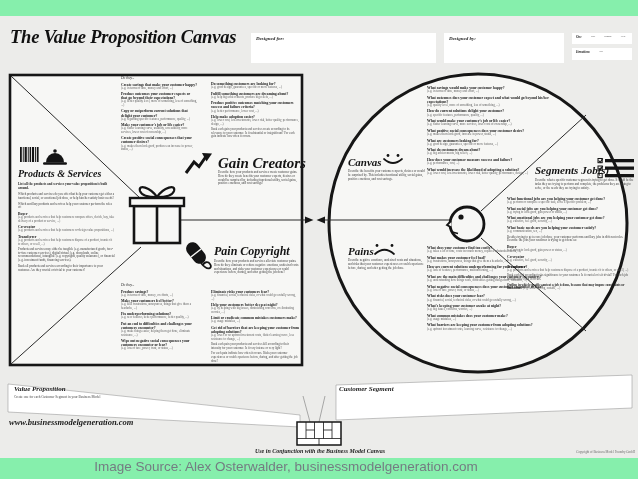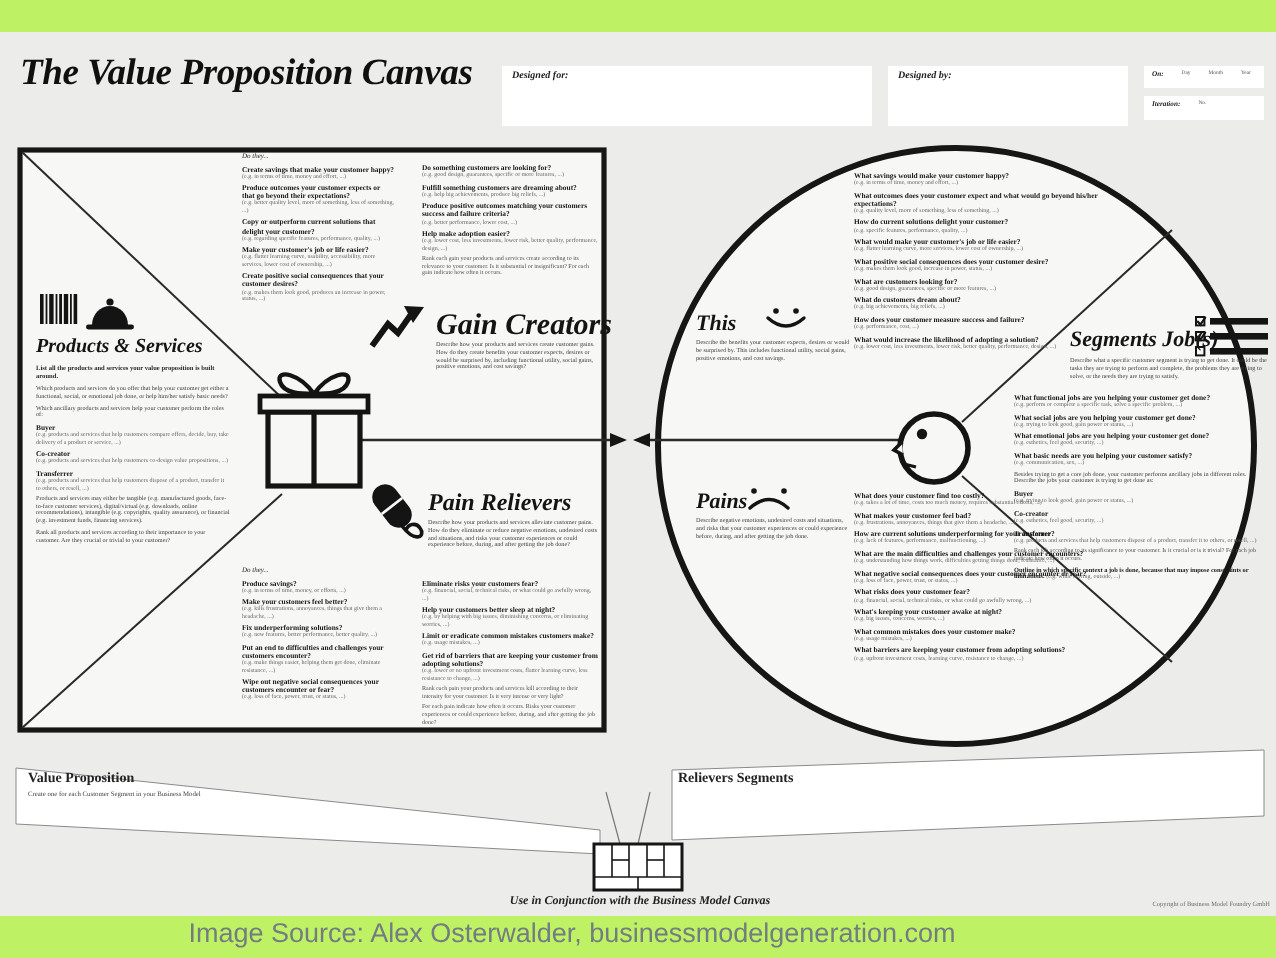--- a/index.html
+++ b/index.html
@@ -1,16 +1,16 @@
 <!DOCTYPE html>
 <html><head>
 <meta charset="utf-8">
 <style>
   html,body{margin:0;padding:0;background:#fff;}
-  .canvas{position:relative;width:638px;height:479px;background:#bef264;overflow:hidden;
+  .canvas{position:relative;width:638px;height:479px;background:#86efac;overflow:hidden;
           font-family:"Liberation Serif",serif;}
   .bg{position:absolute;left:0;top:16px;width:638px;height:442px;background:#ececea;}
   svg.art{position:absolute;left:0;top:0;z-index:1;}
   h1.title{position:absolute;z-index:2;left:10px;top:27px;margin:0;font-size:18.5px;
            font-style:italic;font-weight:700;letter-spacing:-0.2px;color:#101010;}
   .whitebox{position:absolute;z-index:2;background:#fff;}
   .box-label{display:block;font-size:5px;font-style:italic;font-weight:700;color:#222;
              padding:3px 0 0 5px;}
   .mini-label{font-size:3.6px;font-style:italic;font-weight:700;color:#222;}
   .tiny{font-size:2.7px;color:#555;}
@@ -19,21 +19,21 @@
              color:#141414;line-height:1;white-space:nowrap;}
   .desc{position:absolute;z-index:2;font-size:3.1px;line-height:1.22;color:#3d3d3d;}
   .col{position:absolute;z-index:2;}
   .dothey{font-size:3.5px;font-style:italic;color:#222;margin-bottom:2.5px;}
   .qi{margin-bottom:2.1px;}
   .q{font-size:3.7px;font-weight:700;line-height:1.12;color:#191919;}
   .e{font-size:3px;line-height:1.15;color:#5f5f5f;}
   .note{font-size:3px;line-height:1.18;color:#4a4a4a;margin-top:2.2px;}
   .para{font-size:3.1px;line-height:1.2;color:#3d3d3d;margin-bottom:2.2px;}
   .ps-intro{font-size:3.3px;font-weight:700;color:#2a2a2a;margin-bottom:2.4px;line-height:1.15;}
-  .f-label{position:absolute;z-index:3;font-size:7px;font-weight:700;color:#222;}
+  .f-label{position:absolute;z-index:3;font-size:7px;font-style:italic;font-weight:700;color:#222;}
   .f-sub{position:absolute;z-index:3;font-size:3.4px;color:#444;}
   .website{position:absolute;z-index:3;font-size:8.5px;font-style:italic;font-weight:700;color:#1c1c1c;}
   .usewith{position:absolute;z-index:3;font-size:6px;font-style:italic;font-weight:700;color:#222;
            width:160px;text-align:center;}
   .copyright{position:absolute;z-index:3;font-size:3.2px;color:#6b6b6b;width:90px;text-align:right;}
   .caption{position:absolute;z-index:3;left:0;top:459px;width:572px;text-align:center;
            font-family:"Liberation Sans",sans-serif;font-size:13.5px;color:#747c82;}
 </style>
 </head>
 <body>
@@ -250,21 +250,21 @@
         <div class="qi">
           <div class="q">Help make adoption easier?</div>
           <div class="e">(e.g. lower cost, less investments, lower risk, better quality, performance, design, ...)</div>
         </div>
       </div>
     <div class="note">Rank each gain your products and services create according to its relevance to your customer. Is it substantial or insignificant? For each gain indicate how often it occurs.</div>
   </div>
   <h2 class="sec-title" style="left:218px;top:156px;font-size:15px;">Gain Creators</h2>
   <div class="desc" style="left:218px;top:171px;width:84px;">Describe how your products and services create customer gains. How do they create benefits your customer expects, desires or would be surprised by, including functional utility, social gains, positive emotions, and cost savings?</div>
 
-  <h2 class="sec-title" style="left:214px;top:245px;font-size:12px;">Pain Relievers</h2>
+  <h2 class="sec-title" style="left:214px;top:245px;font-size:12px;">Pain Copyright</h2>
   <div class="desc" style="left:214px;top:260px;width:86px;">Describe how your products and services alleviate customer pains. How do they eliminate or reduce negative emotions, undesired costs and situations, and risks your customer experiences or could experience before, during, and after getting the job done?</div>
   <div class="col" style="left:121px;top:283px;width:76px;">
     <div class="dothey">Do they...</div>
     <div>
 
         <div class="qi">
           <div class="q">Produce savings?</div>
           <div class="e">(e.g. in terms of time, money, or efforts, ...)</div>
         </div>
 
@@ -309,21 +309,21 @@
 
         <div class="qi">
           <div class="q">Get rid of barriers that are keeping your customer from adopting solutions?</div>
           <div class="e">(e.g. lower or no upfront investment costs, flatter learning curve, less resistance to change, ...)</div>
         </div>
       </div>
     <div class="note">Rank each pain your products and services kill according to their intensity for your customer. Is it very intense or very light?</div>
     <div class="note">For each pain indicate how often it occurs. Risks your customer experiences or could experience before, during, and after getting the job done?</div>
   </div>
 
-  <h2 class="sec-title" style="left:348px;top:157px;font-size:11px;">This</h2>
+  <h2 class="sec-title" style="left:348px;top:157px;font-size:11px;">Canvas</h2>
   <div class="desc" style="left:348px;top:170px;width:80px;">Describe the benefits your customer expects, desires or would be surprised by. This includes functional utility, social gains, positive emotions, and cost savings.</div>
   <div class="col" style="left:427px;top:86px;width:122px;">
     <div>
 
         <div class="qi">
           <div class="q">What savings would make your customer happy?</div>
           <div class="e">(e.g. in terms of time, money and effort, ...)</div>
         </div>
 
         <div class="qi">
@@ -465,17 +465,18 @@
 
         <div class="qi">
           <div class="q">What barriers are keeping your customer from adopting solutions?</div>
           <div class="e">(e.g. upfront investment costs, learning curve, resistance to change, ...)</div>
         </div>
       </div>
   </div>
 
   <div class="f-label" style="left:14px;top:385px;">Value Proposition</div>
   <div class="f-sub" style="left:14px;top:395px;">Create one for each Customer Segment in your Business Model</div>
-  <div class="f-label" style="left:339px;top:385px;">Relievers Segments</div>
+  <div class="website" style="left:9px;top:417px;">www.businessmodelgeneration.com</div>
+  <div class="f-label" style="left:339px;top:385px;">Customer Segment</div>
   <div class="usewith" style="left:240px;top:448px;">Use in Conjunction with the Business Model Canvas</div>
   <div class="copyright" style="left:545px;top:450px;">Copyright of Business Model Foundry GmbH</div>
   <div class="caption">Image Source: Alex Osterwalder, businessmodelgeneration.com</div>
 </div>
 
 </body></html>

